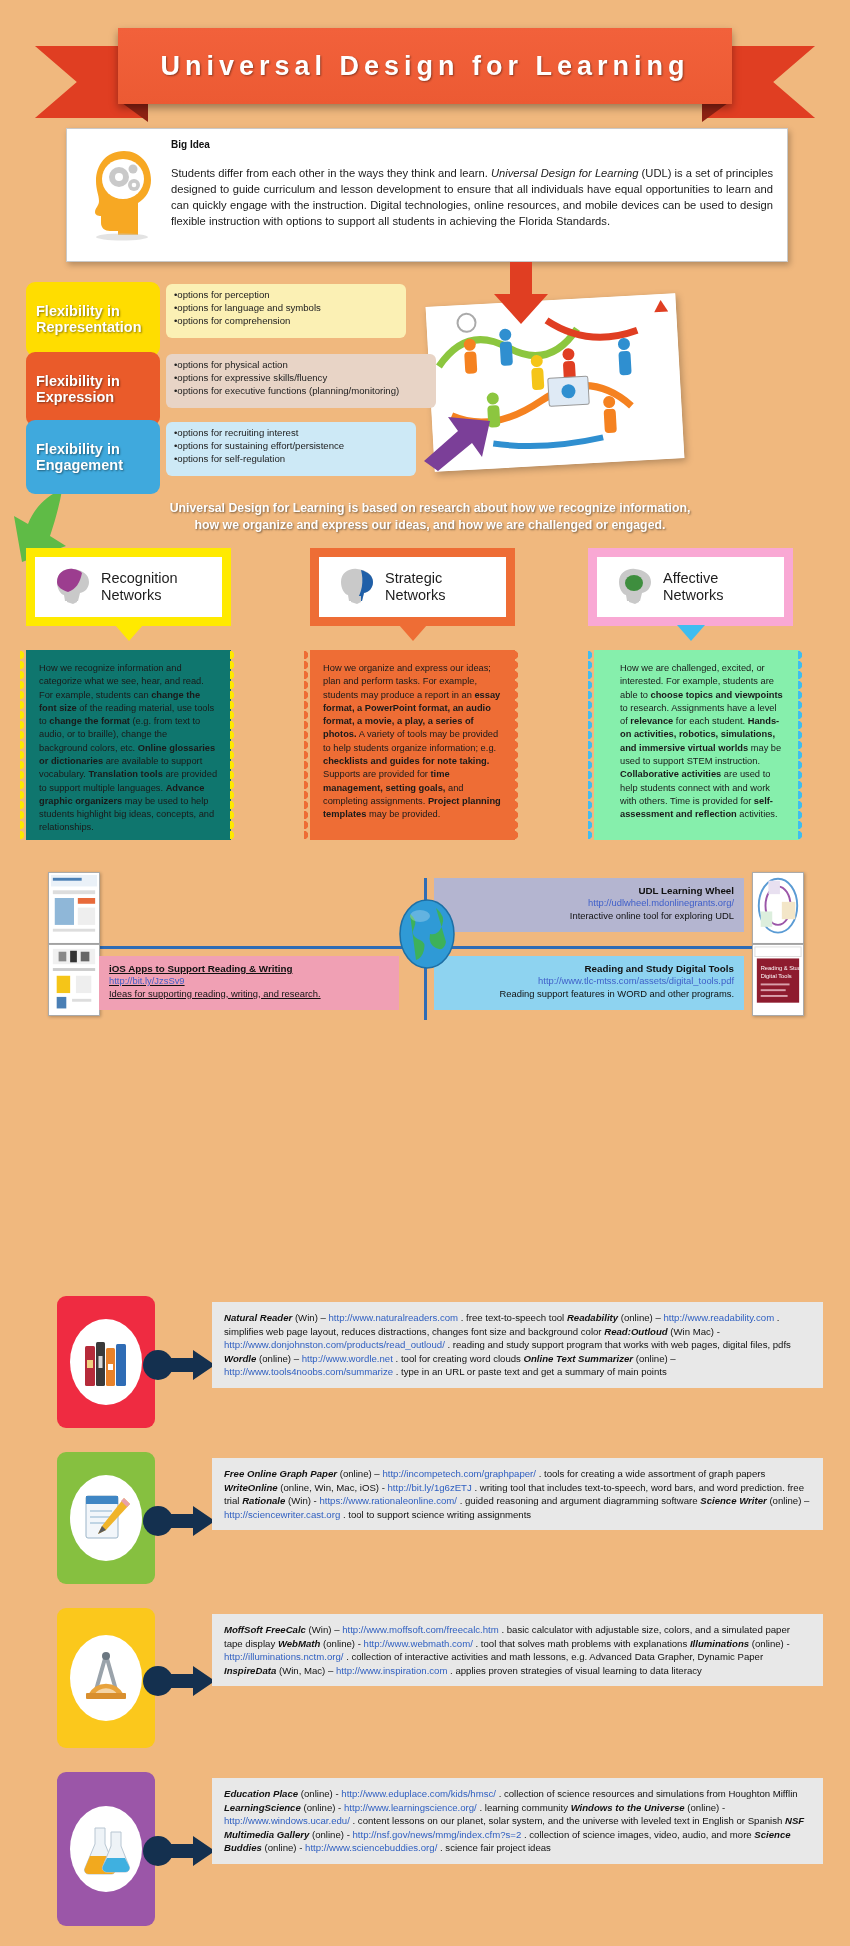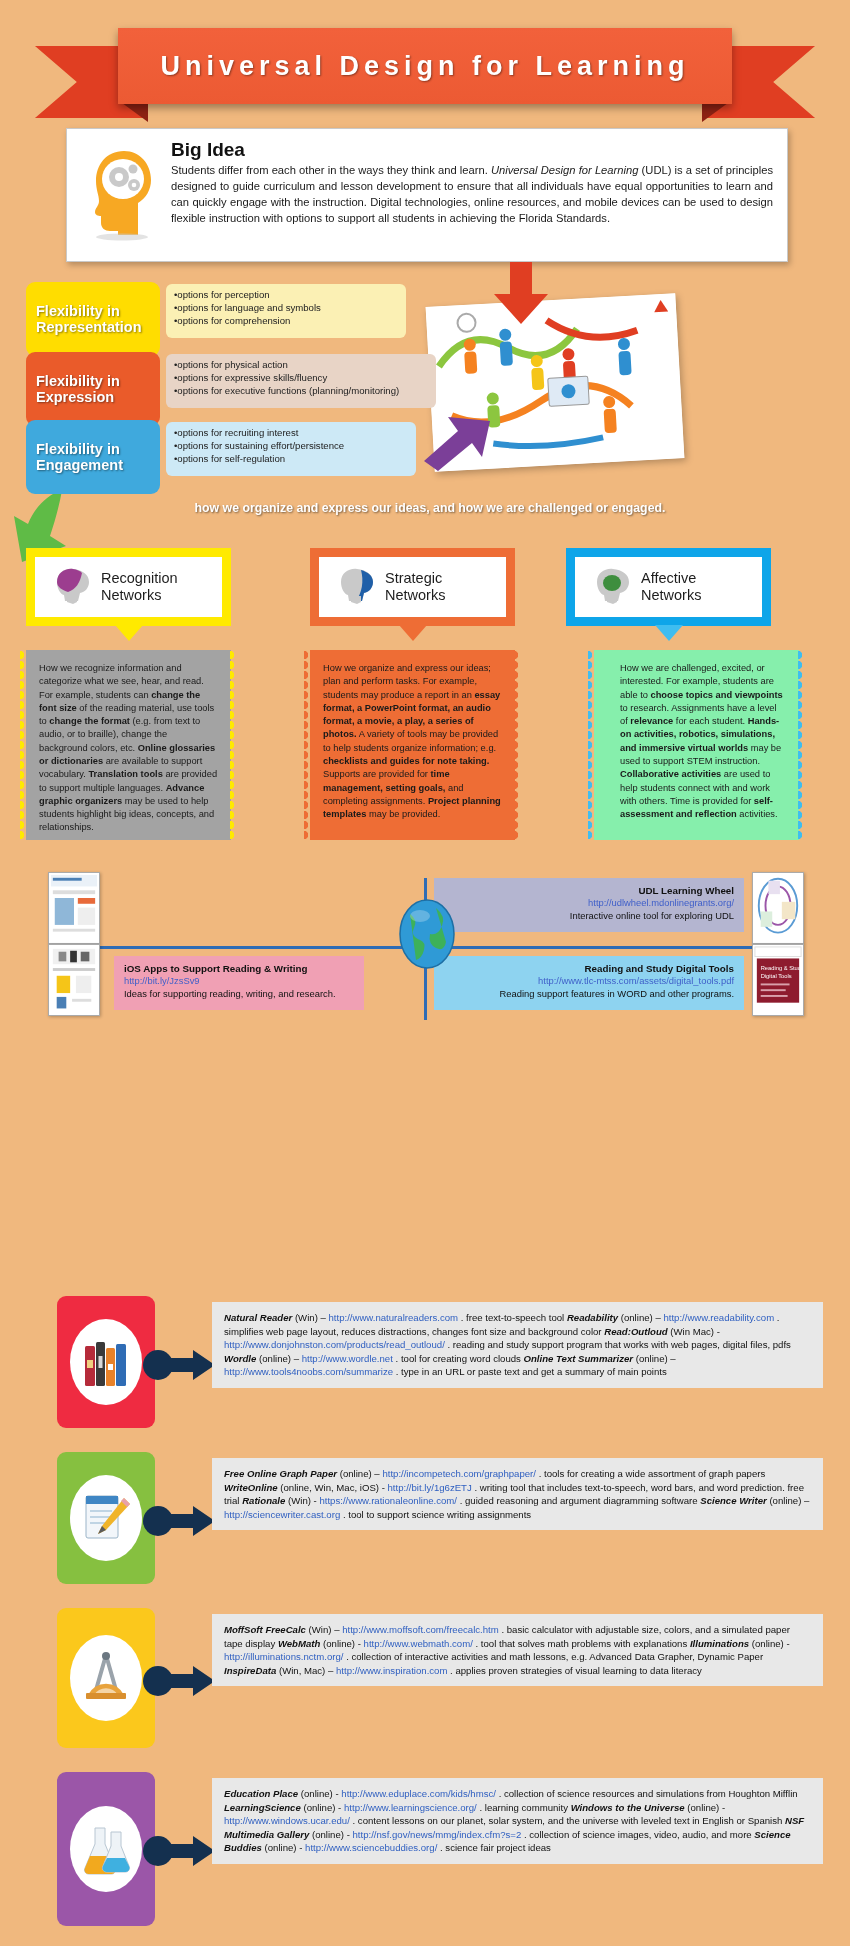--- a/index.html
+++ b/index.html
@@ -33,21 +33,21 @@
 
   
   .bigidea {
     position: absolute; left: 66px; top: 128px; width: 722px; height: 134px;
     background: #fff; border: 1px solid #c9c9c9;
     box-shadow: 2px 3px 6px rgba(0,0,0,.25);
     display: flex; padding: 10px 14px 10px 10px;
   }
   .bigidea-icon { width: 90px; flex: 0 0 90px; display: flex; align-items: flex-start; justify-content: center; padding-top: 6px; }
   .bigidea-body { flex: 1; padding-left: 4px; }
-  .bigidea h2 { font-size: 19px; font-weight: bold; color: #111; margin-bottom: 2px; }
+  .bigidea h2 { font-size: 10px; font-weight: bold; color: #111; margin-bottom: 16px; }
   .bigidea p { font-size: 11.2px; line-height: 1.42; color: #1a1a1a; text-align: justify; }
   .bigidea p i { font-style: italic; }
 
   
   .flexrow { position: absolute; left: 26px; height: 58px; width: 420px; }
   .flexrow .label {
     position: absolute; left: 0; top: 0; width: 134px; height: 74px; border-radius: 9px;
     display: flex; flex-direction: column; justify-content: center; padding-left: 10px;
     color: #fff; font-size: 14.5px; font-weight: bold; line-height: 1.12;
     text-shadow: 1px 1px 2px rgba(0,0,0,.45);
@@ -89,48 +89,48 @@
     display: flex; align-items: center; gap: 6px; padding-left: 16px;
   }
   .nethead .inner .brain { flex: 0 0 44px; }
   .nethead .inner .t { font-size: 14.5px; color: #1d1d1d; line-height: 1.16; }
   .nethead .tail {
     position: absolute; left: 50%; margin-left: -14px; bottom: -15px;
     width: 0; height: 0; border-left: 14px solid transparent; border-right: 14px solid transparent;
   }
   #nh1 { left: 26px;  background: #ffea00; } #nh1 .tail { border-top: 16px solid #ffea00; }
   #nh2 { left: 310px; background: #ee6d35; } #nh2 .tail { border-top: 16px solid #ee6d35; }
-  #nh3 { left: 566px; background: #0ea5e9; } #nh3 .tail { border-top: 16px solid #3fbdf0; }
+  #nh3 { left: 588px; background: #f9a8d4; } #nh3 .tail { border-top: 16px solid #3fbdf0; }
 
   
   .netbody {
     position: absolute; top: 650px; width: 205px; height: 190px;
     padding: 12px 13px; font-size: 9.3px; line-height: 1.43; color: #1a1a1a;
   }
   .netbody b { font-weight: bold; }
-  #nb1 { left: 26px;  background: #a3a3a3; }
+  #nb1 { left: 26px;  background: #0f766e; }
   #nb2 { left: 310px; background: #ee6d35; }
   #nb3 { left: 594px; background: #86efac; padding-left: 26px; }
   .netbody::before, .netbody::after {
     content: ""; position: absolute; top: 0; width: 7px; height: 100%;
   }
   .netbody::before { left: -6px; }
   .netbody::after  { right: -6px; }
   #nb1::before, #nb1::after { background: radial-gradient(circle at 0 5px, #ffea00 4px, transparent 4.5px) 0 0/7px 10px repeat-y; }
   #nb2::before, #nb2::after { background: radial-gradient(circle at 0 5px, #ee6d35 4px, transparent 4.5px) 0 0/7px 10px repeat-y; }
   #nb3::before, #nb3::after { background: radial-gradient(circle at 0 5px, #3fbdf0 4px, transparent 4.5px) 0 0/7px 10px repeat-y; }
 
   
   .resources { position: absolute; left: 28px; top: 872px; width: 796px; height: 145px; }
   .res-band { position: absolute; height: 54px; padding: 6px 10px; font-size: 9.4px; line-height: 1.33; color: #111; }
   .res-band .ttl { font-weight: bold; font-size: 9.8px; }
   .res-band .url { color: #3f5fc9; }
   #rb1 { left: 82px;  top: 6px;  width: 300px; background: #f0d784; }
   #rb2 { left: 406px; top: 6px;  width: 310px; background: #b4b5d0; text-align: right; }
-  #rb3 { left: 86px;  top: 84px; width: 250px; background: #f0a0b4; }
+  #rb3 { left: 71px;  top: 84px; width: 300px; background: #f0a0b4; text-decoration: underline; }
   #rb4 { left: 406px; top: 84px; width: 310px; background: #8ed3f0; text-align: right; }
   .res-thumb { position: absolute; width: 52px; height: 72px; background: #fff; border: 1px solid #aaa; box-shadow: 1px 1px 3px rgba(0,0,0,.25); overflow: hidden; }
   #rt1 { left: 20px; top: 0px; } #rt2 { right: 20px; top: 0px; }
   #rt3 { left: 20px; top: 72px; } #rt4 { right: 20px; top: 72px; }
   .globe { position: absolute; left: 368px; top: 22px; width: 62px; height: 76px; }
   .axis-h { position: absolute; left: 38px; top: 74px; width: 720px; height: 3px; background: #2f6cb5; }
   .axis-v { position: absolute; left: 396px; top: 6px; width: 3px; height: 142px; background: #2f6cb5; }
 
   
   .tool { position: absolute; left: 57px; width: 766px; }
@@ -275,20 +275,21 @@
       <span>Engagement</span>
     </div>
     <div class="bullets">
       <div>•options for recruiting interest</div>
       <div>•options for sustaining effort/persistence</div>
       <div>•options for self-regulation</div>
     </div>
   </div>
 
   <div class="research">
+    <div>Universal Design for Learning is based on research about how we recognize information,</div>
     <div>how we organize and express our ideas, and how we are challenged or engaged.</div>
   </div>
 
   <div class="nethead" id="nh1">
     <div class="inner">
       <span class="brain">
         <svg width="44" height="38" viewBox="0 0 44 38">
           <path d="M6 16C6 7 14 2 22 3c9 1 16 5 16 13 0 6-4 10-9 11l-2 8H14l-1-6C9 28 6 22 6 16z" fill="#c9c9c9"></path>
           <path d="M6 16C6 7 14 2 22 3c4 .5 7 2 9 4-2 10-6 16-14 19-6-2-11-5-11-10z" fill="#9c3d8f"></path>
           <path d="M16 30h10v6l-4 2-6-2z" fill="#c9c9c9"></path>

